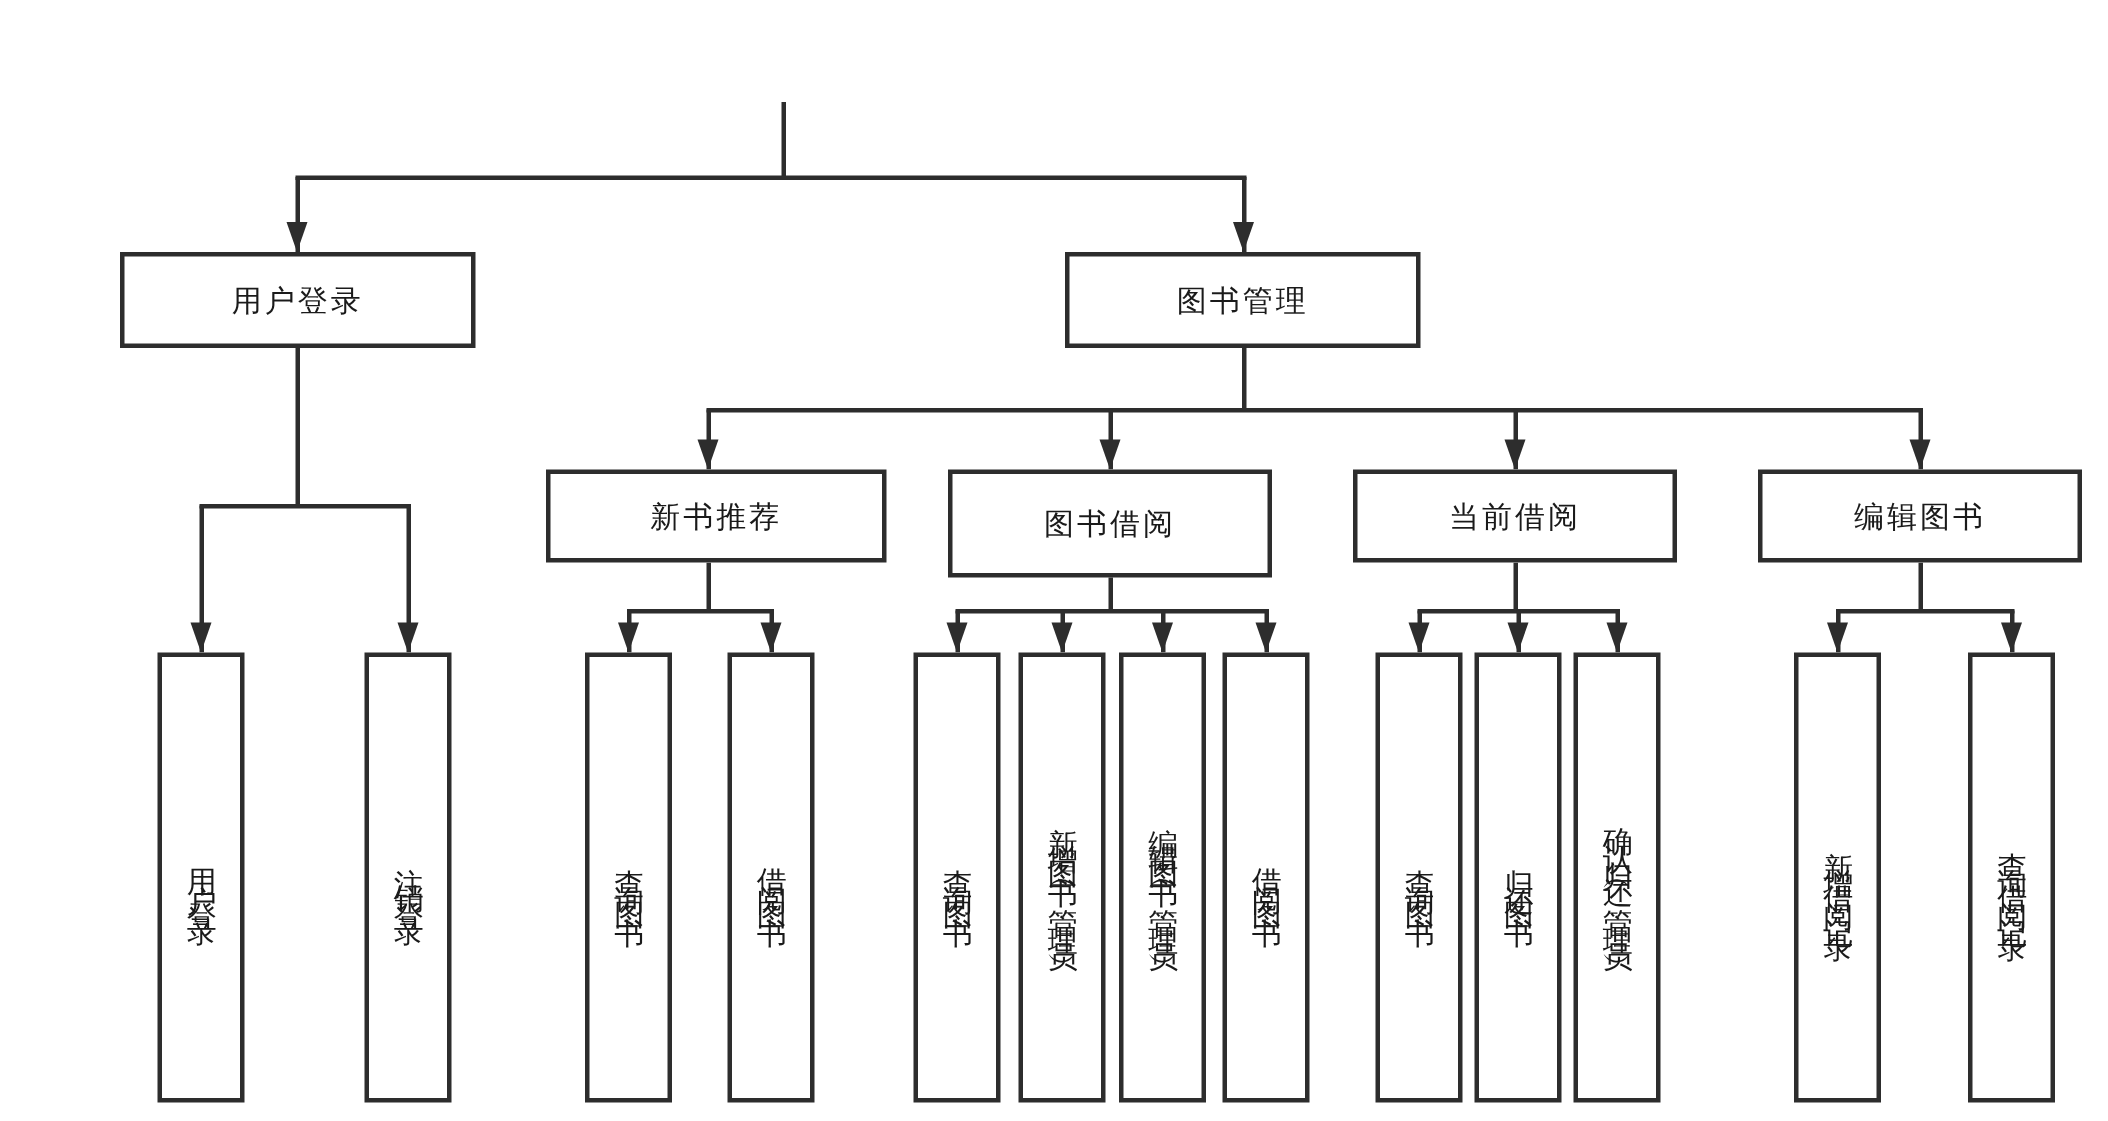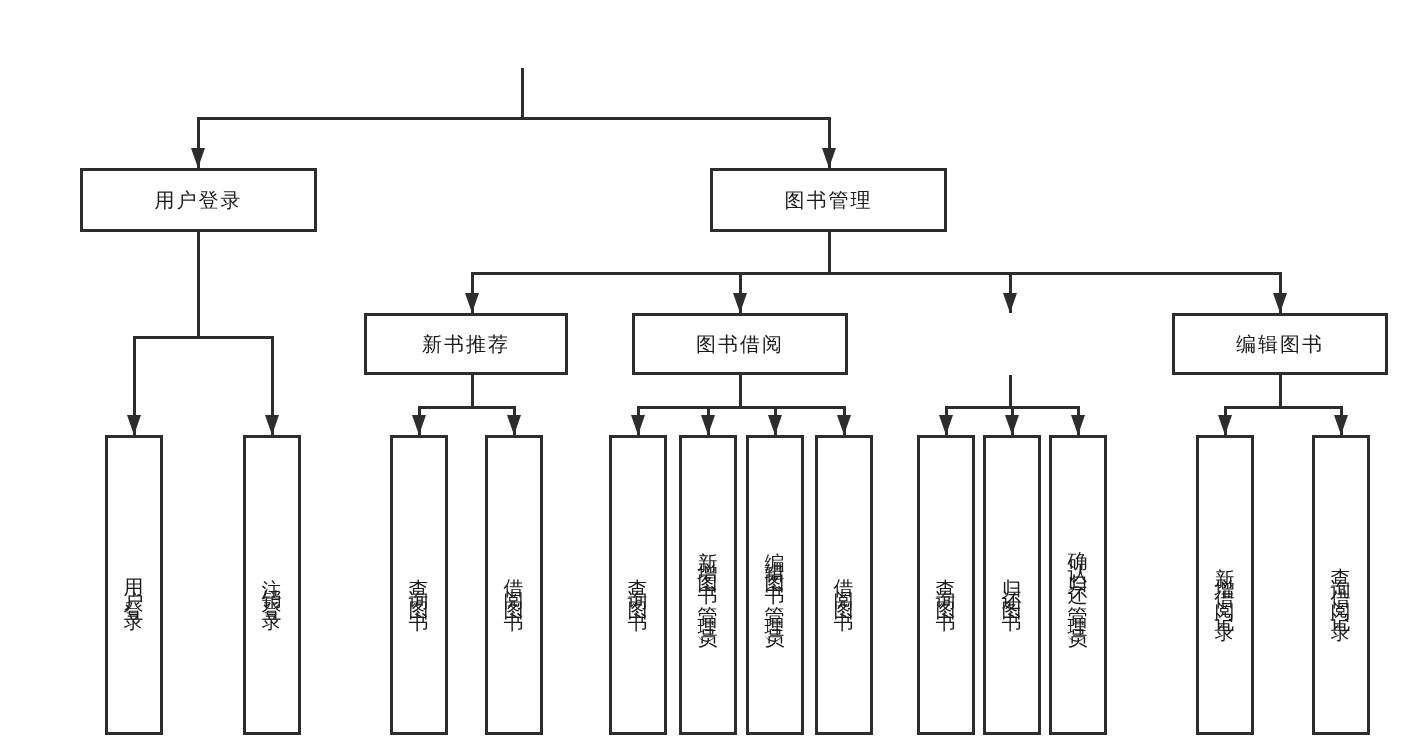--- a/index.html
+++ b/index.html
@@ -36,25 +36,28 @@
 <div id="canvas">
 
 
   <div class="box" style="left:80px;top:168px;width:237px;height:64px">
     <span class="hlabel">用户登录</span>
   </div>
   <div class="box" style="left:710px;top:168px;width:237px;height:64px">
     <span class="hlabel">图书管理</span>
   </div>
 
-  <div class="box" style="left:364px;top:313px;width:204px;height:62px">
+  <div class="box" style="left:364px;top:313px;width:227px;height:62px">
     <span class="hlabel">新书推荐</span>
   </div>
-  <div class="box" style="left:632px;top:313px;width:216px;height:62px">
+  <div class="box" style="left:632px;top:313px;width:216px;height:72px">
     <span class="hlabel">图书借阅</span>
+  </div>
+  <div class="box" style="left:902px;top:313px;width:216px;height:62px">
+    <span class="hlabel">当前借阅</span>
   </div>
   <div class="box" style="left:1172px;top:313px;width:216px;height:62px">
     <span class="hlabel">编辑图书</span>
   </div>
 
   <div class="box vbox" style="left:105px;top:435px;width:58px;height:300px">
     <span>用户登录</span>
   </div>
   <div class="box vbox" style="left:243px;top:435px;width:58px;height:300px">
     <span>注销登录</span>

